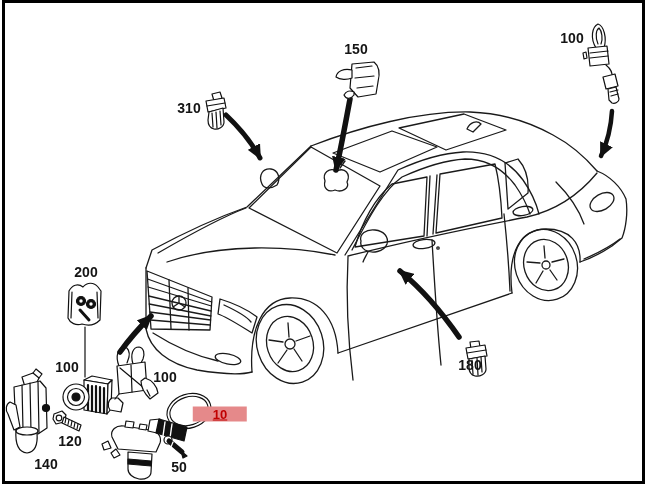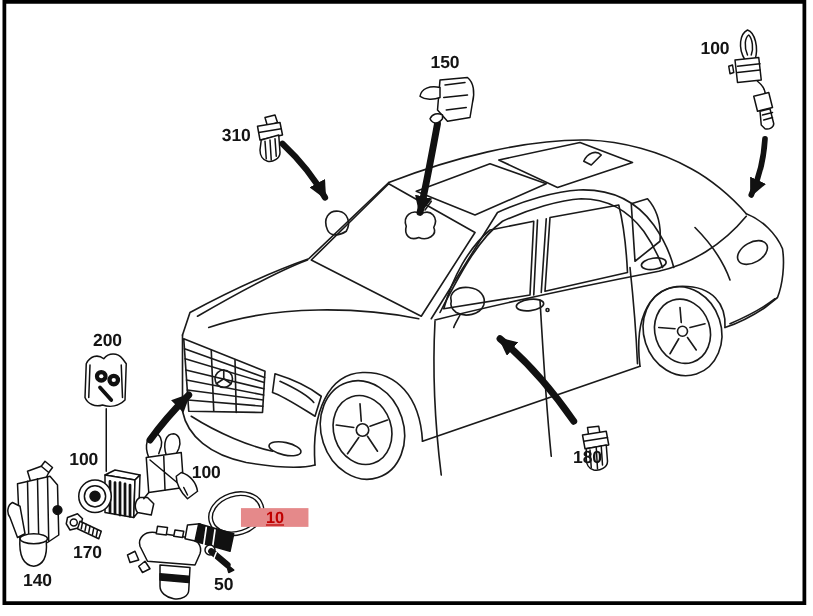--- a/index.html
+++ b/index.html
@@ -238,20 +238,20 @@
     </g>
   </g>
 </svg>
 
 <div class="plabel" style="left:189px;top:108px">310</div>
 <div class="plabel" style="left:356px;top:49px">150</div>
 <div class="plabel" style="left:572px;top:38px">100</div>
 <div class="plabel" style="left:86px;top:272px">200</div>
 <div class="plabel" style="left:67px;top:367px">100</div>
 <div class="plabel" style="left:165px;top:377px">100</div>
-<div class="plabel" style="left:70px;top:441px">170</div>
-<div class="plabel" style="left:30px;top:464px">140</div>
+<div class="plabel" style="left:70px;top:441px">120</div>
+<div class="plabel" style="left:46px;top:464px">140</div>
 <div class="plabel" style="left:179px;top:467px">50</div>
 <div class="plabel" style="left:470px;top:365px">180</div>
 <div class="plabel hl" style="left:220px;top:414px">10</div>
 
 <div id="frame" style="border-color: rgb(0, 0, 0);"></div>
 </div>
 
 </body></html>

